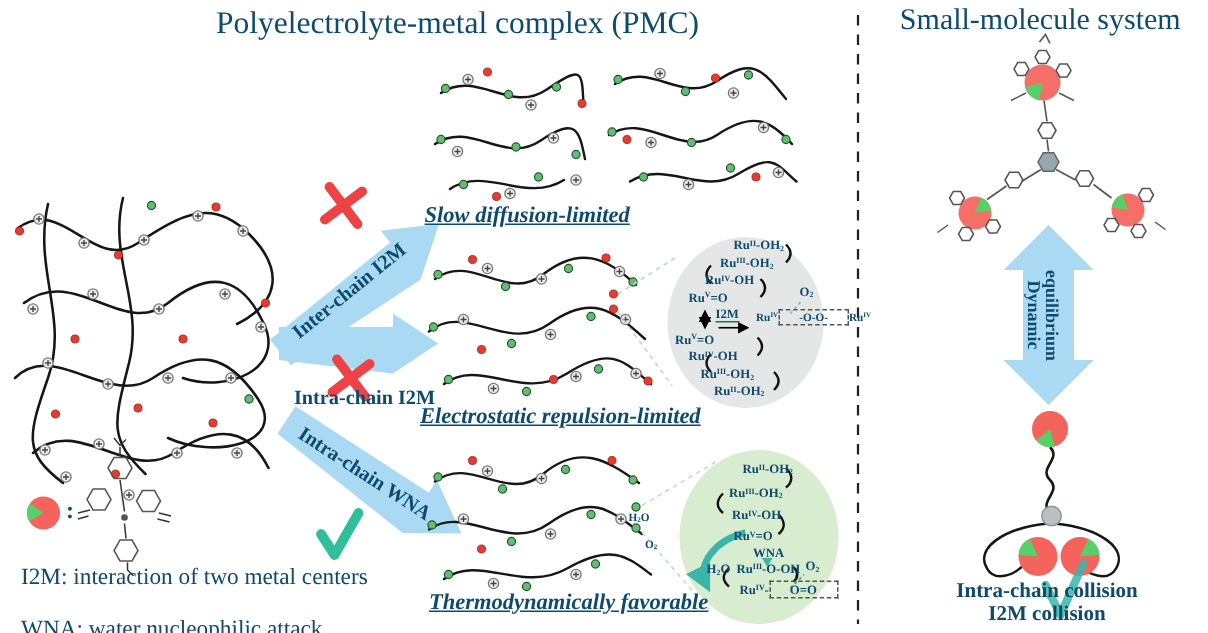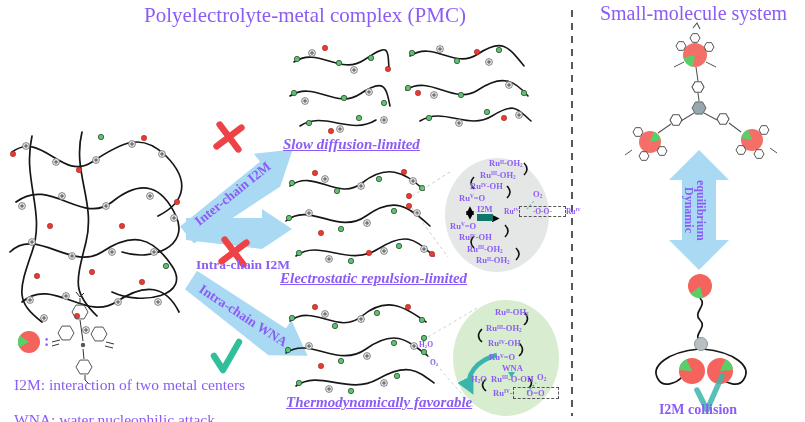--- a/index.html
+++ b/index.html
@@ -1,30 +1,30 @@
 <!DOCTYPE html>
 <html><head>
 <meta charset="utf-8">
 <style>
   html,body{margin:0;padding:0;background:#fff;}
   #fig{position:relative;width:805px;height:422px;background:#fff;overflow:hidden;
-       font-family:"Liberation Serif","DejaVu Serif",serif;color:#8b5cf6;}
+       font-family:"Liberation Serif","DejaVu Serif",serif;color:#0c4a6e;}
   #art{position:absolute;left:0;top:0;z-index:1;}
   .t{position:absolute;z-index:2;white-space:nowrap;line-height:1.05;}
   .title{font-size:21px;}
   .title-r{font-size:20px;}
   .alabel{font-size:13.5px;font-weight:bold;text-align:center;}
   .outcome{font-size:15px;font-weight:bold;font-style:italic;text-decoration:underline;}
   .cyc{font-size:8.5px;font-weight:bold;}
   .cyc sup,.cyc sub{line-height:0;}
   sup{font-size:62%;vertical-align:baseline;position:relative;top:-0.45em;}
   sub{font-size:62%;vertical-align:baseline;position:relative;top:0.28em;}
   .defs{font-size:15.5px;}
   .mech{font-size:14px;font-weight:bold;text-align:center;width:160px;}
-  .underl{border-bottom:7px solid #0f766e;}
+  .underl{border-bottom:1px solid #0f766e;}
   .dashbox{border:1px dashed #555;padding:0 13px;}
   .vert{writing-mode:vertical-lr;font-size:12px;font-weight:bold;height:66px;
         line-height:12px;white-space:normal;text-align:center;}
   .tiny{font-size:7.5px;font-weight:bold;}
   .colon{font-size:16px;font-weight:bold;}
 </style>
 </head>
 <body>
 
 <div id="fig">
@@ -367,15 +367,16 @@
 <div class="t cyc" style="left:493px;top:388.5px;"><span>Ru<sup>IV</sup>-</span><span class="dashbox">O=O</span></div>
 
 <div class="t tiny" style="left:419px;top:341px;">H<sub>2</sub>O</div>
 <div class="t tiny" style="left:430px;top:359px;">O<sub>2</sub></div>
 
 <div class="t colon" style="left:44px;top:333px;">:</div>
 <div class="t defs" style="left:14px;top:377px;">I2M: interaction of two metal centers</div>
 <div class="t defs" style="left:14px;top:412px;">WNA: water nucleophilic attack</div>
 
 <div class="t vert" style="left:683px;top:177px;">Dynamic equilibrium</div>
+<div class="t mech" style="left:618px;top:388px;">Intra-chain collision</div>
 <div class="t mech" style="left:618px;top:403px;">I2M collision</div>
 
 </div>
 
 </body></html>

